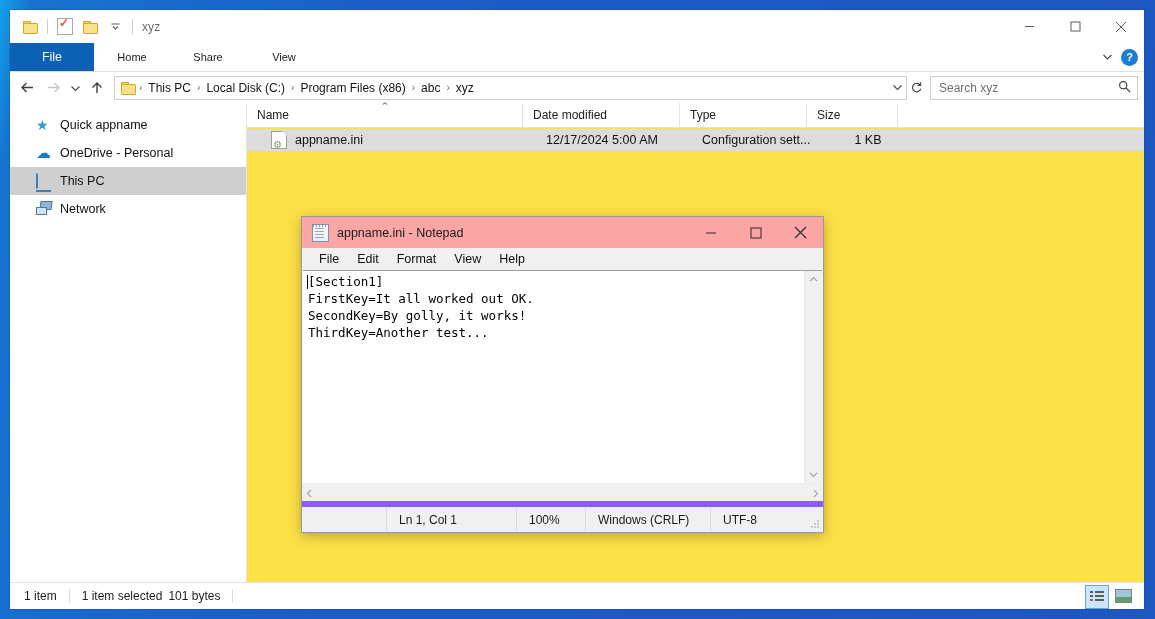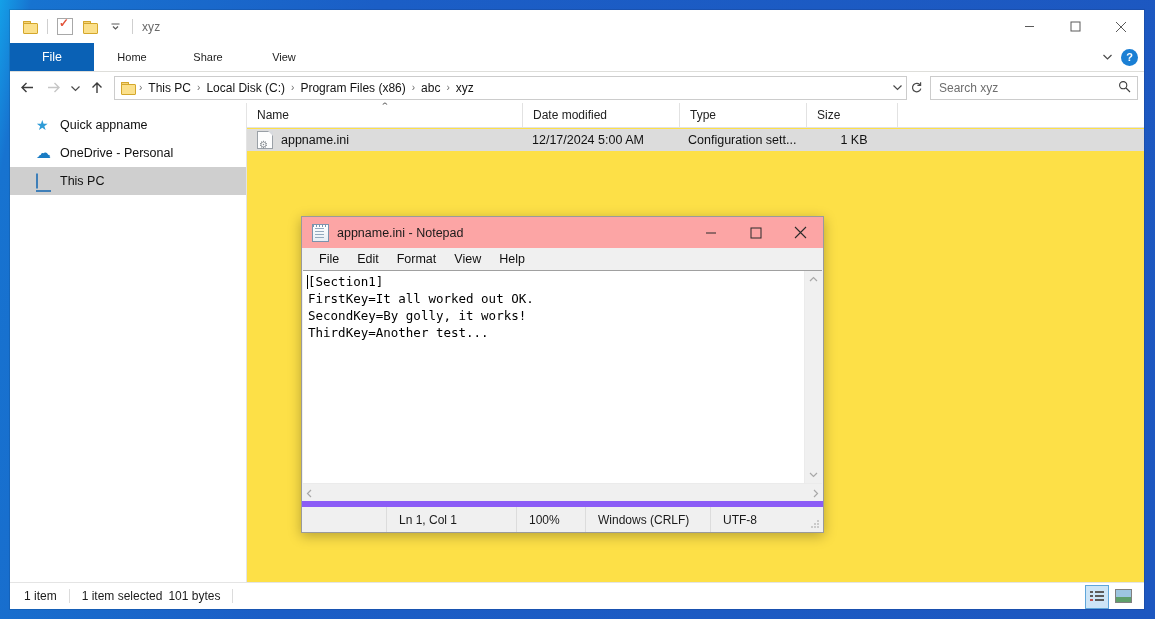--- a/index.html
+++ b/index.html
@@ -151,21 +151,21 @@
   .sortcaret {
     position: absolute; top: -1px; left: 50%;
     font-size: 9px; color: #5b5b5b; transform: translateX(-50%) scaleX(1.3);
     line-height: 9px;
   }
   .filelist { flex: 1 1 auto; padding-top: 1px; }
   .filerow {
     height: 22px; display: flex; align-items: center;
     background: #dcdcdc; font-size: 12.5px; color: #111;
   }
-  .fr-name { display: flex; align-items: center; gap: 8px; padding-left: 10px; }
+  .fr-name { display: flex; align-items: center; gap: 8px; padding-left: 24px; }
   .fr-cell { padding-left: 10px; }
   .fr-cell.size { text-align: center; padding-right: 12px; }
 
   .exp-status {
     height: 26px; flex: 0 0 auto;
     border-top: 1px solid #e4e4e4;
     display: flex; align-items: center;
     font-size: 12px; color: #1b1b1b;
     padding-left: 14px; gap: 0;
     position: relative; background: #fff;
@@ -483,20 +483,24 @@
         <span>Quick appname</span>
       </div>
       <div class="nav-item">
         <span class="nav-icon"><span class="cloud-ico">☁</span></span>
         <span>OneDrive - Personal</span>
       </div>
       <div class="nav-item selected">
         <span class="nav-icon"><span class="pc-ico"></span></span>
         <span>This PC</span>
       </div>
+      <div class="nav-item">
+        <span class="nav-icon"><span class="net-ico"></span></span>
+        <span>Network</span>
+      </div>
     </div>
 
     <div class="content">
       <div class="colheaders">
         <div class="colh" style="width:265px">
           <span class="sortcaret">⌃</span>
           <span>Name</span>
         </div>
         <div class="colh" style="width:146px">
           <span>Date modified</span>

